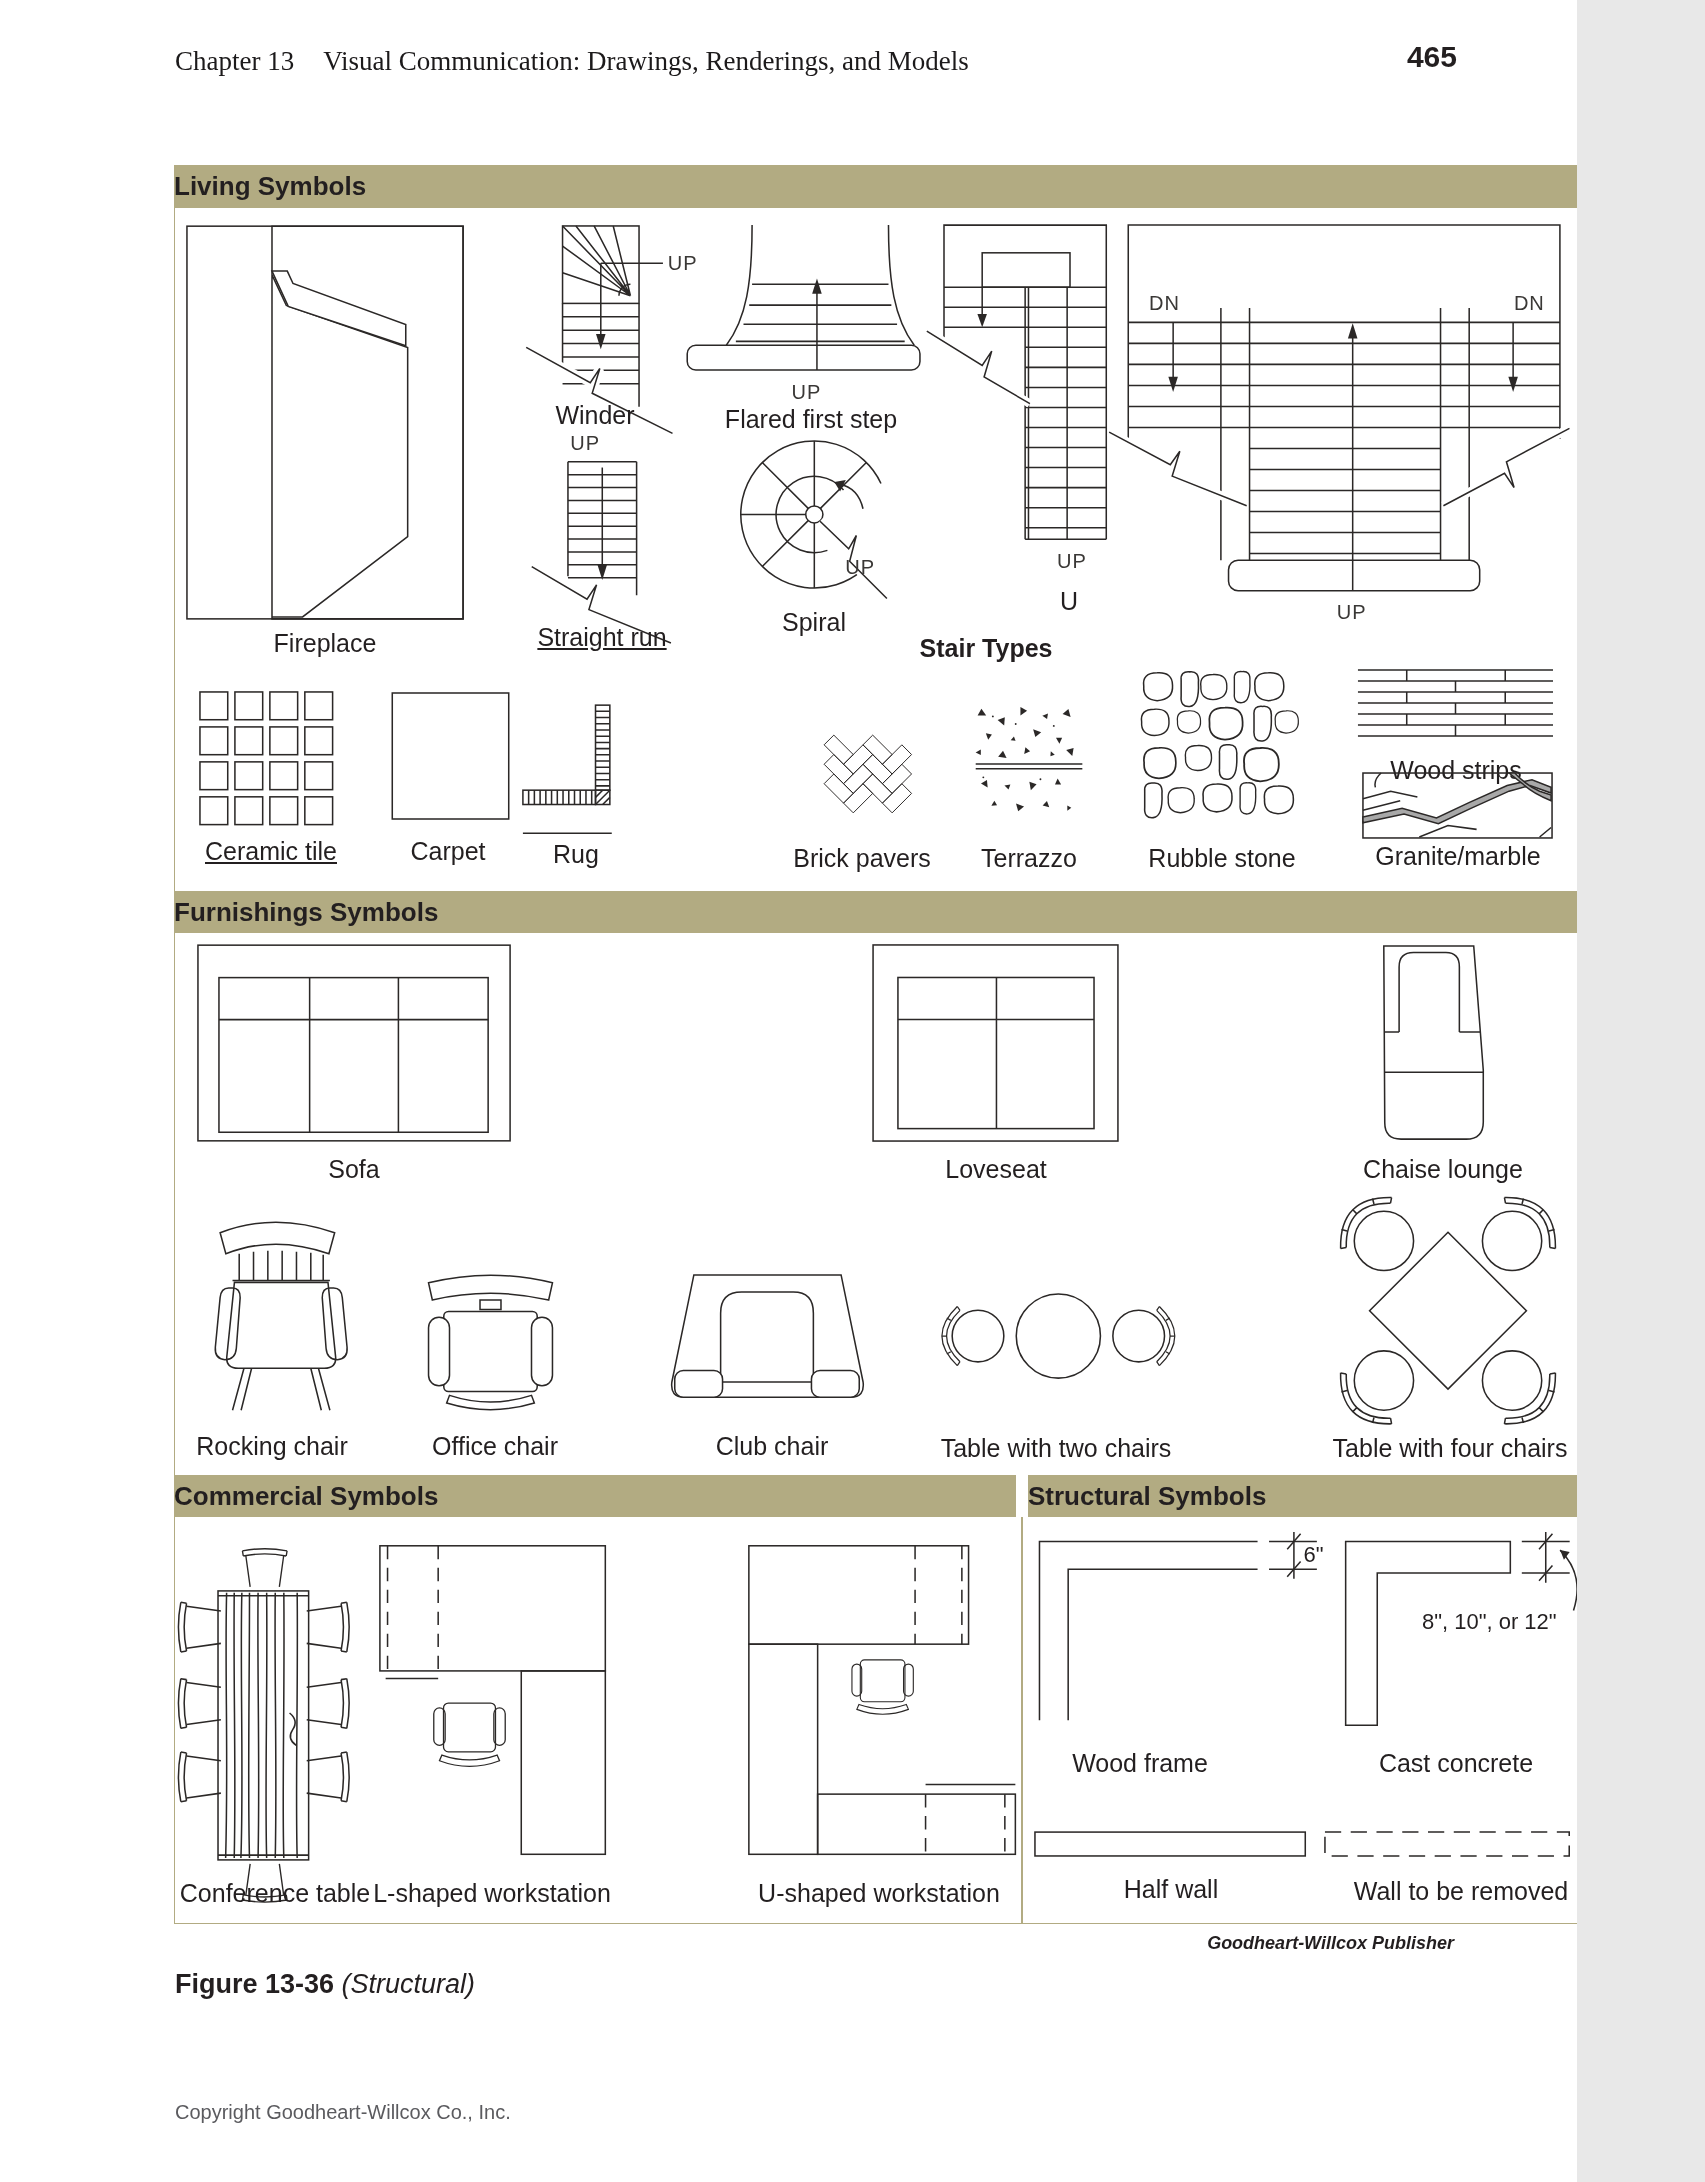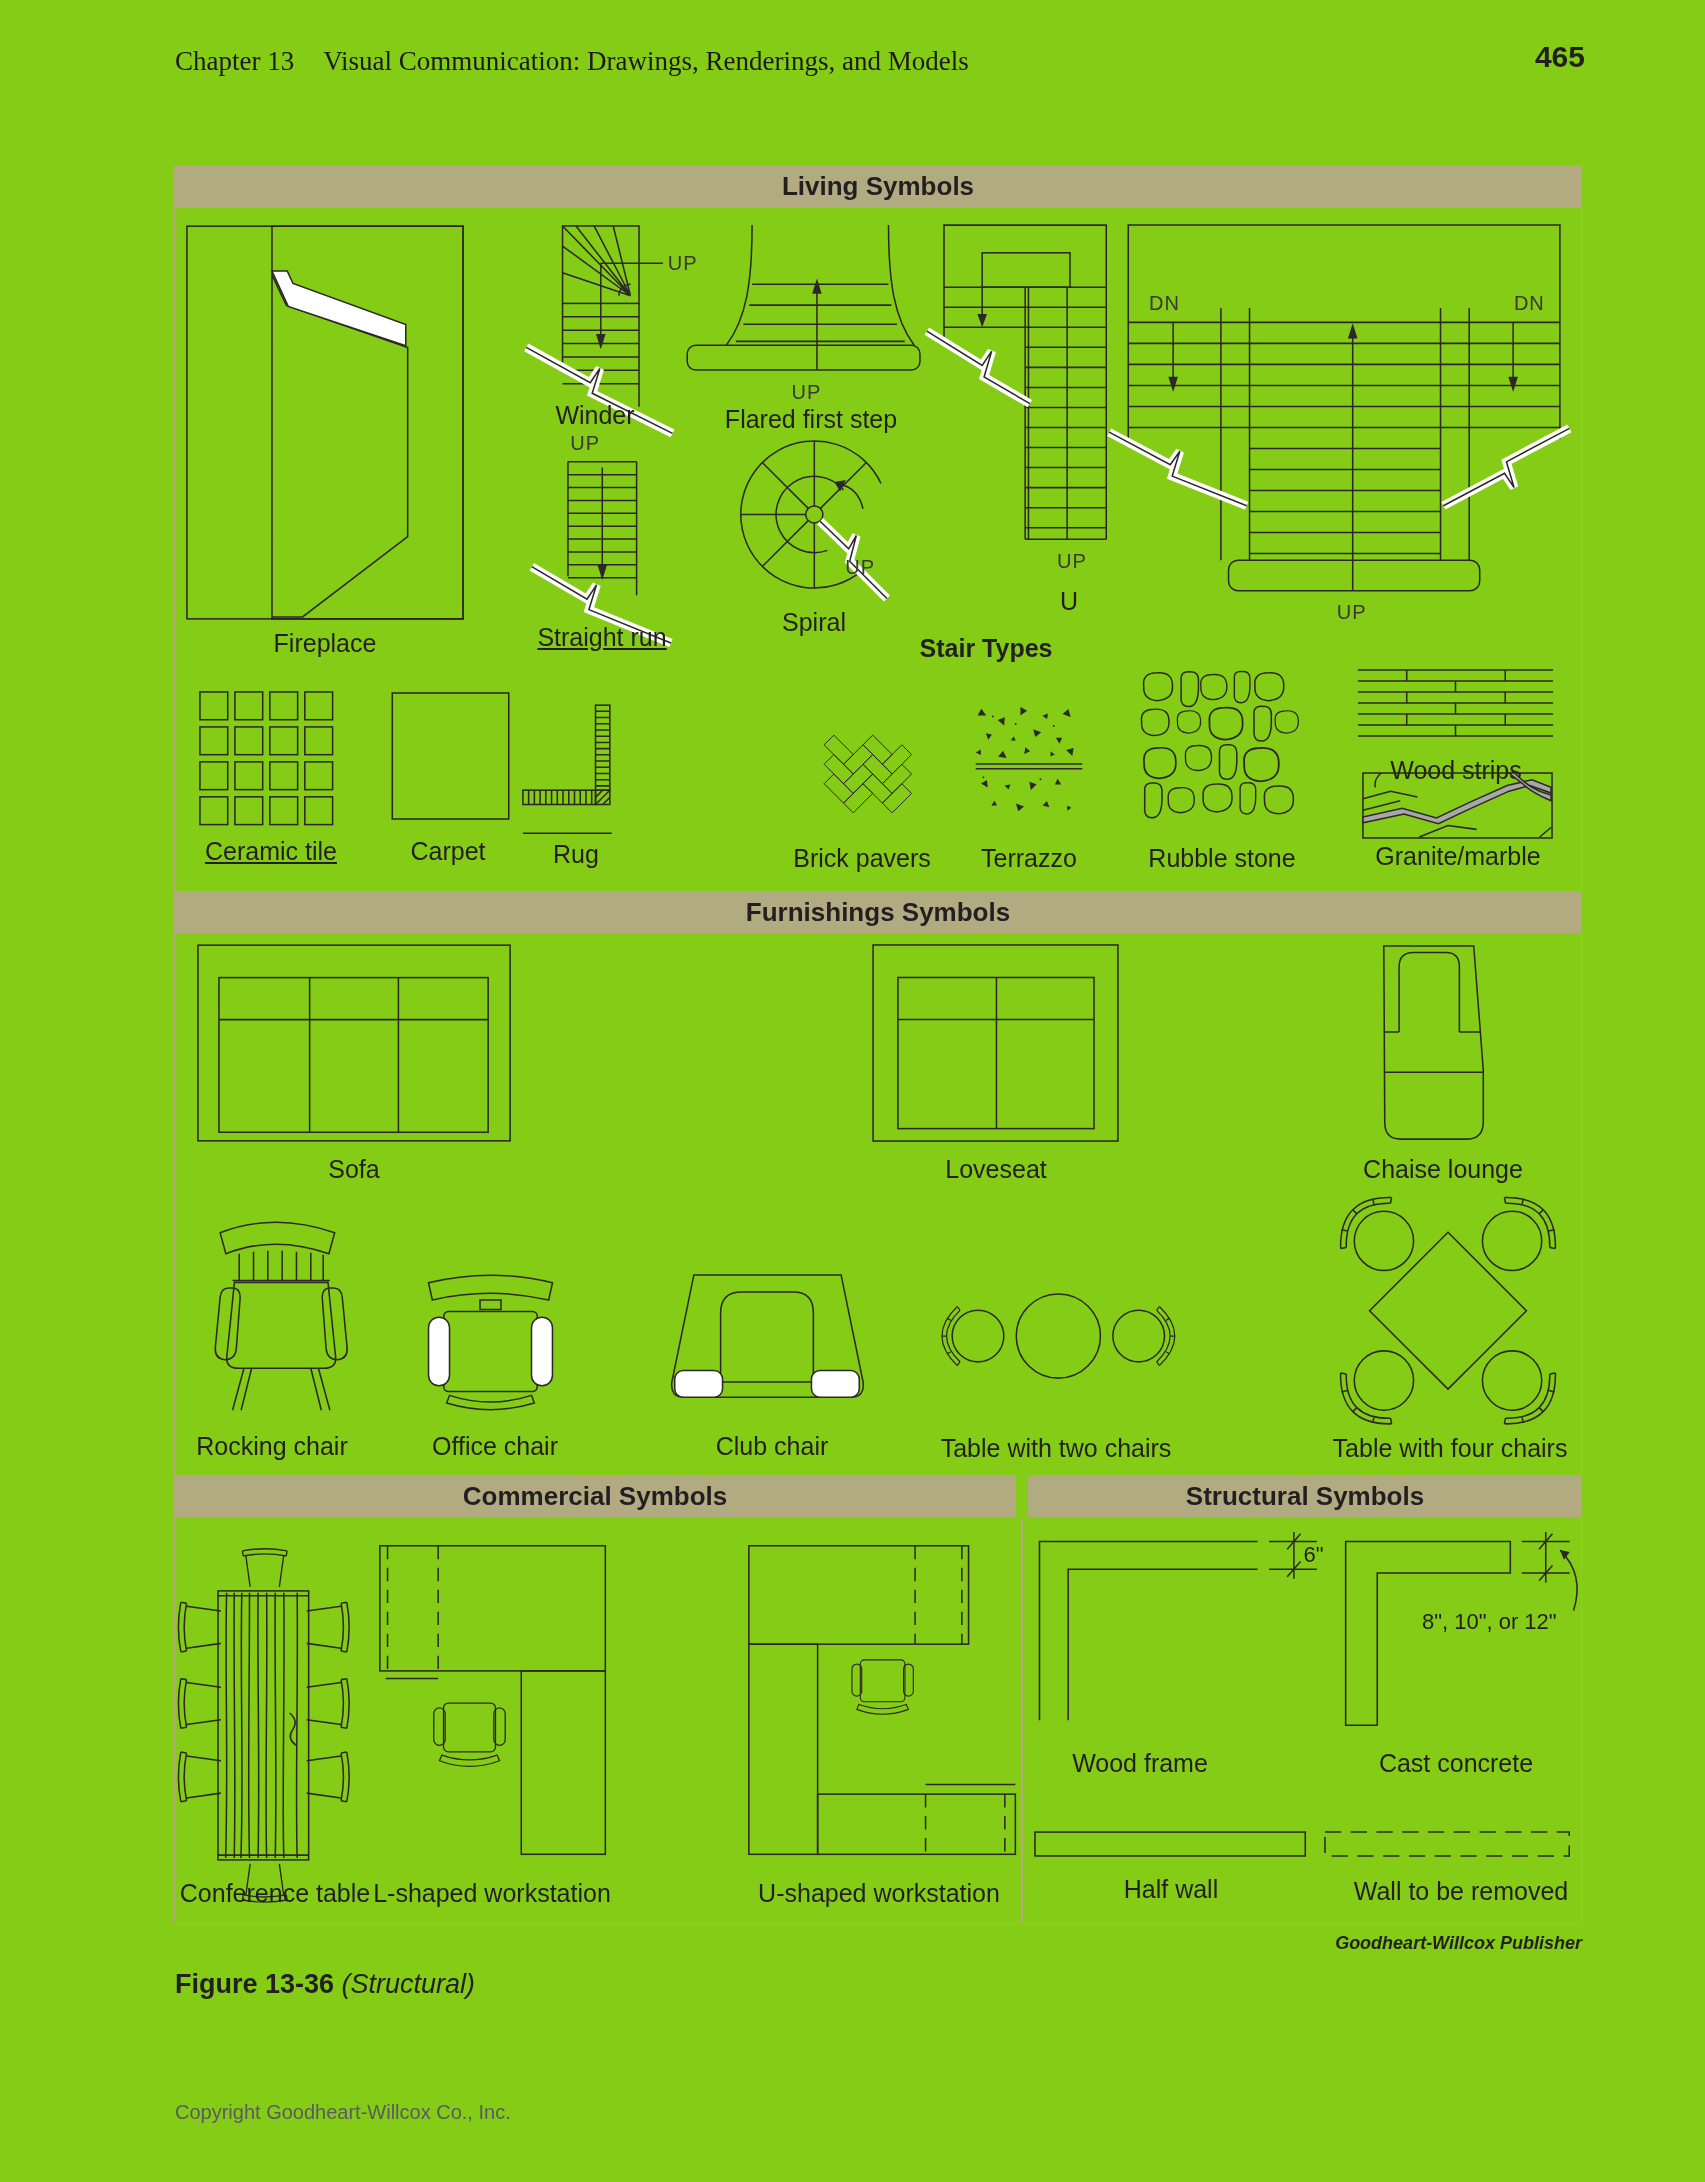--- a/index.html
+++ b/index.html
@@ -1,28 +1,28 @@
 <!DOCTYPE html>
 <html><head>
 <meta charset="utf-8">
 <style>
   html,body{margin:0;padding:0;background:#e8e8e8;}
-  #page{position:relative;width:1705px;height:2182px;background:#84cc16;font-family:"Liberation Sans",sans-serif;color:#231f20;overflow:hidden;}
+  #page{position:relative;width:1577px;height:2182px;background:#ffffff;font-family:"Liberation Sans",sans-serif;color:#231f20;overflow:hidden;}
   #page svg{position:absolute;overflow:visible;}
   #page svg *{stroke:#2b2827;stroke-width:1.6;fill:none;stroke-linecap:butt;stroke-linejoin:miter;}
   #page svg .fil{fill:#2b2827;stroke:none;}
   #page svg .wht{fill:#ffffff;stroke:#2b2827;}
   #page svg .cut{stroke:#ffffff;stroke-width:9;fill:none;}
   #page svg .gry{fill:#a8a8a8;stroke:#2b2827;}
   #page svg text{stroke:none;}
   #page svg .txt{fill:#3a3836;font:21px "Liberation Sans",sans-serif;letter-spacing:1px;}
   #page svg .dim{fill:#231f20;font:23px "Liberation Sans",sans-serif;letter-spacing:0;}
   .lbl{position:absolute;transform:translateX(-50%);font-size:25px;color:#231f20;white-space:nowrap;text-align:center;}
   .lbl.bold{font-weight:bold;}
-  .bar{position:absolute;background:#b2ab82;display:flex;align-items:center;justify-content:center;font-weight:bold;font-size:26px;color:#231f20;}
+  .bar{position:absolute;background:#b2ab82;display:flex;align-items:center;justify-content:flex-start;font-weight:bold;font-size:26px;color:#231f20;}
   .panel{position:absolute;border:1.9px solid #b2ab82;box-sizing:border-box;}
   .divider{position:absolute;background:#b2ab82;}
   .chapterline{position:absolute;left:175px;top:46px;font-family:"Liberation Serif",serif;font-size:27px;color:#1c1a1b;}
   .chapterline .gap{display:inline-block;width:29px;}
   .pagenum{position:absolute;right:120px;top:40px;font-weight:bold;font-size:30px;}
   .publisher{position:absolute;right:123px;top:1933px;font-style:italic;font-weight:bold;font-size:18px;}
   .figcap{position:absolute;left:175px;top:1969px;font-size:27px;}
   .figcap .fignum{font-weight:bold;}
   .figcap .cont{font-style:italic;}
   .copyright{position:absolute;left:175px;top:2101px;font-size:20px;color:#5b5b5f;}

